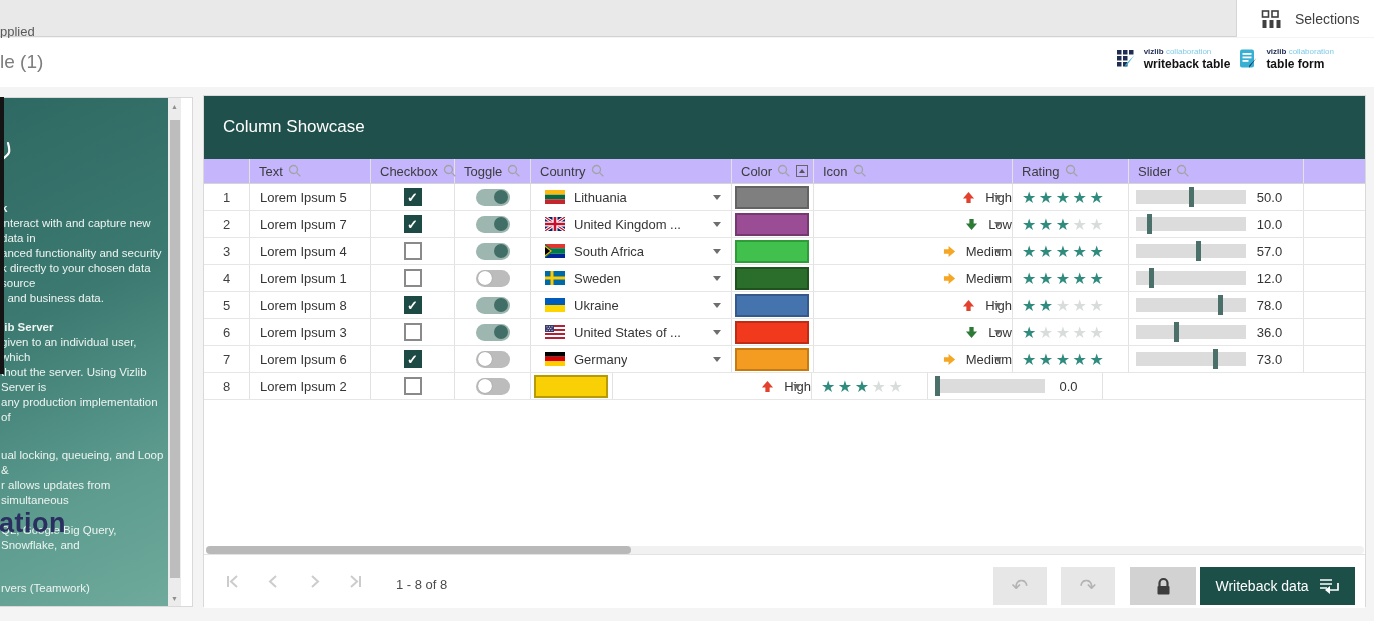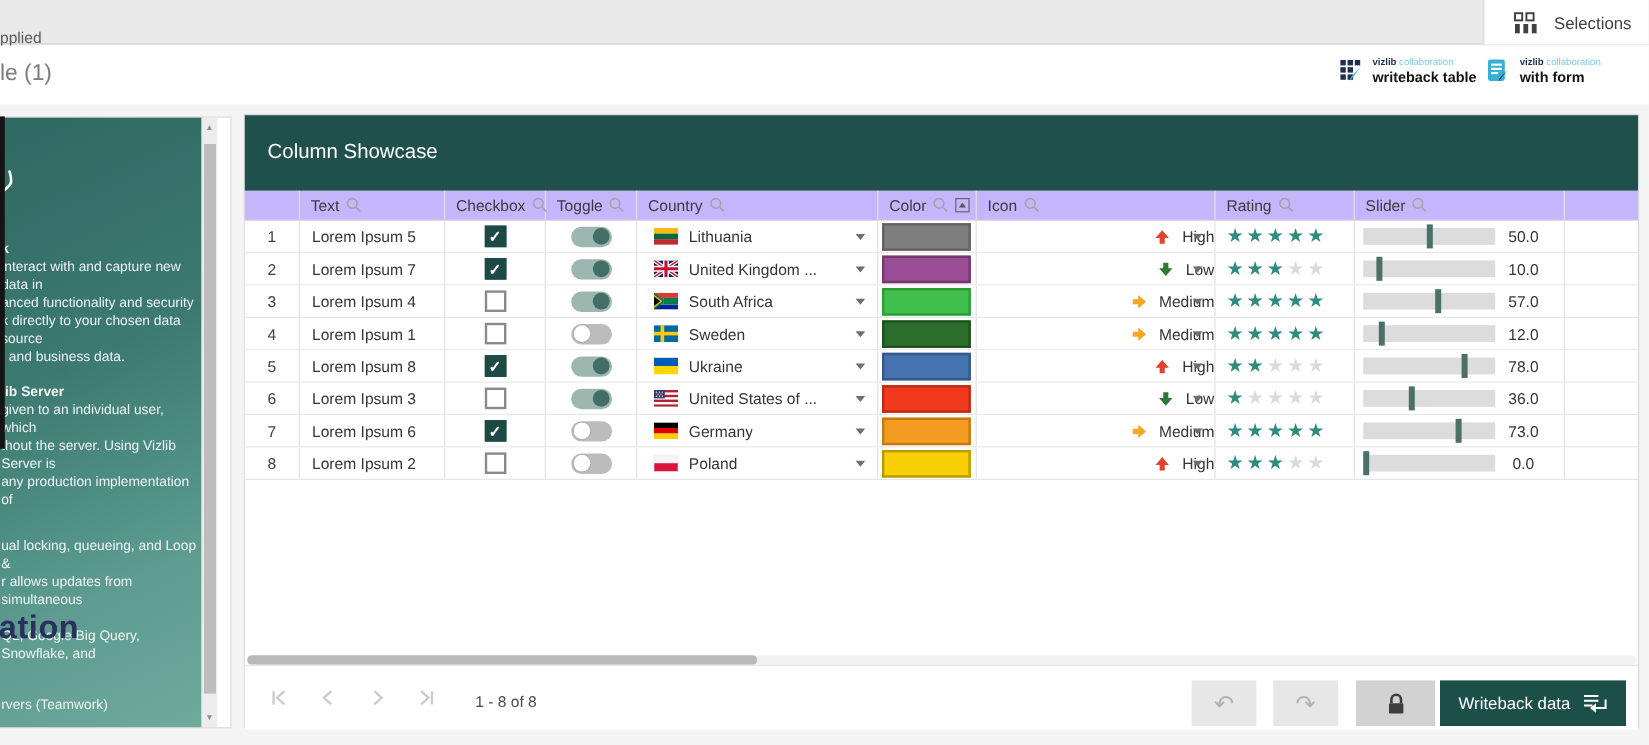--- a/index.html
+++ b/index.html
@@ -147,21 +147,21 @@
       <div class="ext-btn">
         <svg width="21" height="21" viewBox="0 0 21 21">
           <rect x="2" y="1.5" width="14" height="18" rx="2" fill="#38b0d4"></rect>
           <rect x="4.5" y="5" width="9" height="1.8" fill="#ffffff"></rect>
           <rect x="4.5" y="8.5" width="9" height="1.8" fill="#ffffff"></rect>
           <rect x="4.5" y="12" width="6" height="1.8" fill="#ffffff"></rect>
           <path d="M18.5 10 L12 18.5 L11 20 L11.3 17.6 Z" fill="#1f2d52"></path>
         </svg>
         <span class="ext-text">
           <span class="ext-brand"><b>vizlib</b>&nbsp;<span class="collab">collaboration</span></span>
-          <span class="ext-name">with form</span>
+          <span class="ext-name">table form</span>
         </span>
       </div>
     </div>
   </div>
 
   <div class="side-card">
     <div class="side-teal">
       <svg class="squiggle" width="20" height="26" viewBox="0 0 20 26">
         <path d="M2 23 C9 14 15 17 11 3" stroke="#ffffff" stroke-width="2.2" fill="none" stroke-linecap="round"></path>
       </svg>
@@ -652,31 +652,20 @@
           <div class="tcell c-num">8</div>
           <div class="tcell c-text">Lorem Ipsum 2</div>
           <div class="tcell c-check">
             <span class="cb"></span>
           </div>
           <div class="tcell c-toggle">
             <span class="tg">
               <span class="knob"></span>
             </span>
           </div>
-          <div class="tcell c-country">
-            <span class="flag">
-              <svg width="20" height="14" viewBox="0 0 20 14">
-                <rect width="20" height="7" fill="#f5f5f5"></rect>
-                <rect y="7" width="20" height="7" fill="#dc143c"></rect>
-                <rect width="20" height="14" fill="none" stroke="#dddddd" stroke-width=".5"></rect>
-              </svg>
-            </span>
-            <span class="cname">Poland</span>
-            <span class="caret"></span>
-          </div>
           <div class="tcell c-color">
             <div class="swatch" style="background: rgb(249, 208, 5); border-color: rgb(183, 155, 4);"></div>
           </div>
           <div class="tcell c-icon">
             <span style="display: inline-flex;">
               <svg width="13" height="13" viewBox="0 0 14 14">
                 <path d="M7 1 L13 8 L9.3 8 L9.3 13 L4.7 13 L4.7 8 L1 8 Z" fill="#e2422d" transform="rotate(0 7 7)"></path>
               </svg>
             </span>
             <span>High</span>

